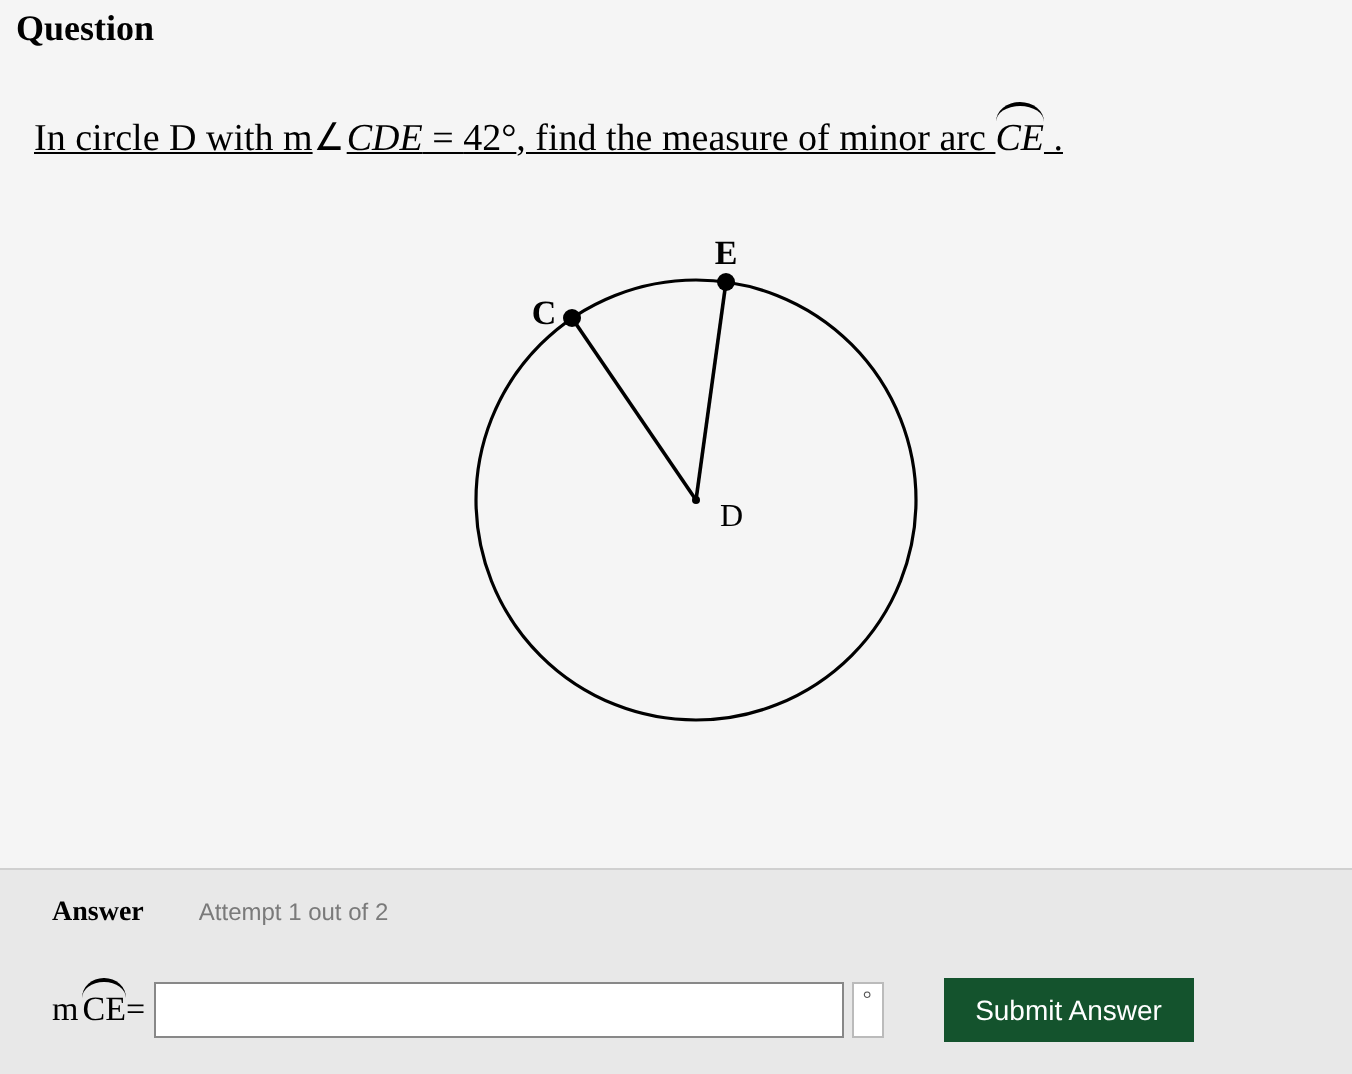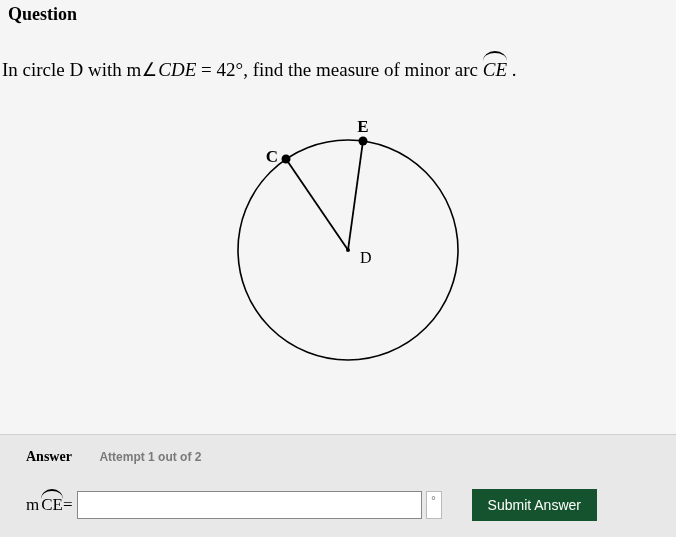--- a/index.html
+++ b/index.html
@@ -12,24 +12,25 @@
       position: relative;
       overflow: hidden;
     }
     .header {
       font-weight: bold;
       font-size: 18px;
       padding: 4px 8px;
       color: #000;
     }
     .prompt {
-      padding: 28px 10px 10px 2px;
+      padding: 28px 10px 10px 17px;
       font-size: 19px;
       color: #000;
       line-height: 1.4;
+      text-decoration: underline;
     }
     .prompt .math { font-style: italic; }
     .arc-hat {
       display: inline-block;
       position: relative;
     }
     .arc-hat::before {
       content: "";
       position: absolute;
       top: -6px;
@@ -49,21 +50,21 @@
       position: absolute;
       bottom: 0;
       left: 0;
       right: 0;
       background: #e8e8e8;
       padding: 14px 26px 16px 26px;
       border-top: 1px solid #d0d0d0;
     }
     .answer-head { font-size: 14px; margin-bottom: 24px; }
     .answer-head .lbl { font-weight: bold; color: #000; margin-right: 24px; }
-    .answer-head .att { color: #7a7a7a; font-size: 12px; font-family: Arial, sans-serif; font-weight: bold; }
+    .answer-head .att { color: #7a7a7a; font-size: 12px; font-family: Arial, sans-serif; }
     .answer-row {
       display: flex;
       align-items: center;
       gap: 4px;
     }
     .answer-prefix {
       font-size: 17px;
       color: #000;
       display: flex;
       align-items: center;

